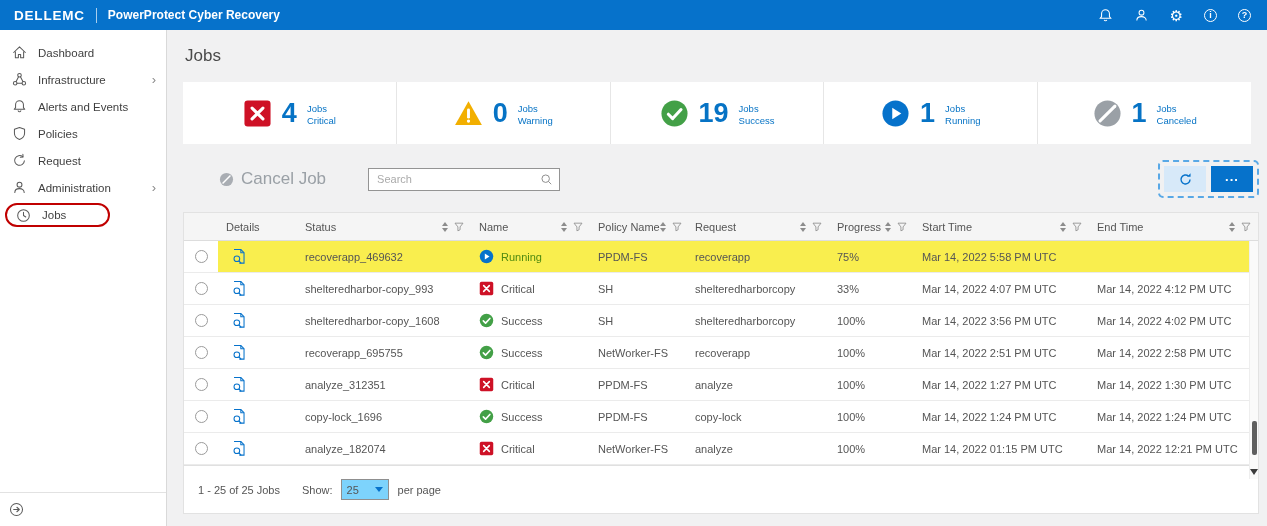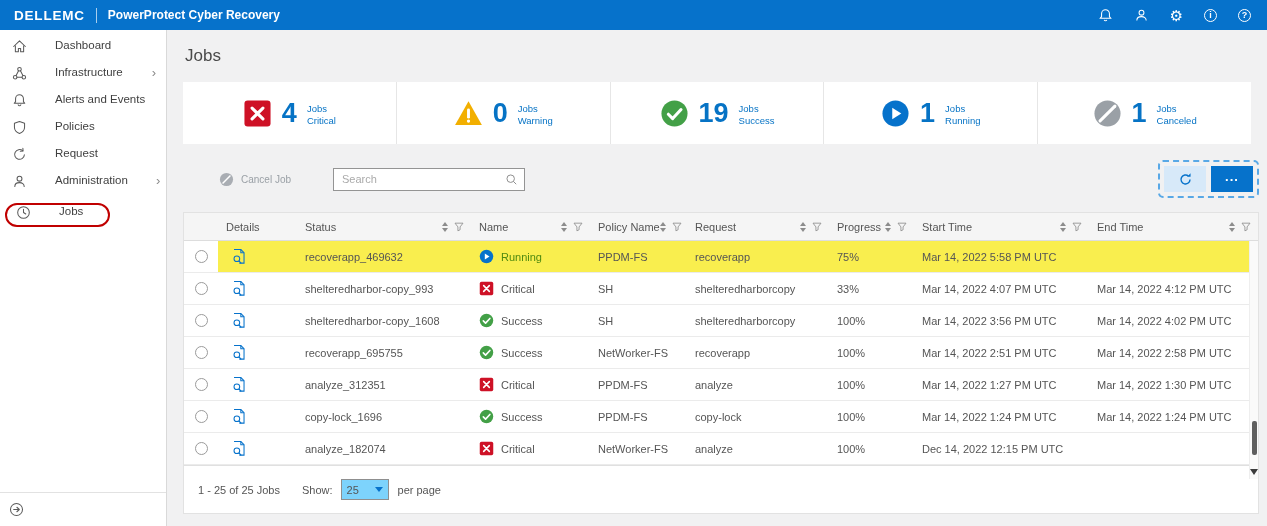--- a/index.html
+++ b/index.html
@@ -16,21 +16,21 @@
   .brand-divider{width:1px;height:15px;background:rgba(255,255,255,.65);margin:0 11px}
   .app-title{font-size:12px;font-weight:700}
   .top-icons{margin-left:auto;display:flex;gap:21px;align-items:center;padding-right:16px}
   .ti{display:flex;align-items:center;justify-content:center;cursor:pointer;color:#fff}
   .ti svg{width:15px;height:15px;display:block}
   .ti.gear{font-size:15px;line-height:1}
   .circ{width:13px;height:13px;border:1px solid #fff;border-radius:50%;font-size:9px;font-weight:700;line-height:1}
 
   
   .sidebar{grid-row:2;background:#fff;border-right:1px solid #d9d9d9;position:relative;padding-top:9px}
-  .nav-item{display:flex;align-items:flex-start;gap:28px;height:27px;padding:0 10px 0 12px;font-size:11.5px;color:#3f3f3f;cursor:pointer}
+  .nav-item{display:flex;align-items:center;gap:11px;height:27px;padding:0 10px 0 12px;font-size:11.5px;color:#3f3f3f;cursor:pointer}
   .nav-ic{width:15px;height:15px;display:flex;flex:none}
   .nav-ic svg{width:15px;height:15px}
   .line-ic svg path,.line-ic svg circle{fill:none;stroke:#5a5a5a;stroke-width:1.1;stroke-linecap:round;stroke-linejoin:round}
   .chev{margin-left:auto;color:#8a8a8a;font-size:13px;line-height:1}
   .nav-item.annotated{height:24px;margin:2px 56px 1px 5px;padding:0 8px 0 9px;border:2px solid #c00000;border-radius:13px}
   .sidebar-footer{position:absolute;left:0;right:0;bottom:0;height:34px;border-top:1px solid #e2e2e2;display:flex;align-items:center;padding-left:9px}
   .sidebar-footer .nav-ic{cursor:pointer}
 
   
   .main{grid-row:2;grid-column:2;padding:10px 8px 0 16px;overflow:hidden}
@@ -39,21 +39,21 @@
   
   .cards{display:flex;background:#fff;height:62px;margin-right:8px}
   .card{flex:1;display:flex;align-items:center;justify-content:center;gap:10px;border-right:1px solid #e6e6e6;cursor:pointer}
   .card:last-child{border-right:none}
   .card-ic svg{width:29px;height:29px;display:block}
   .card-count{font-size:27px;font-weight:600;color:#0673c5;line-height:1}
   .card-label{display:flex;flex-direction:column;font-size:9.5px;color:#0673c5;line-height:1.2;margin-top:3px}
 
   
   .toolbar{display:flex;align-items:center;margin-top:17px;height:36px}
-  .cancel-job{display:flex;align-items:center;gap:7px;background:none;border:none;color:#9aa0a6;font-size:10px;font-family:inherit;margin-left:30px;cursor:default}
+  .cancel-job{display:flex;align-items:center;gap:7px;background:none;border:none;color:#9aa0a6;font-size:17px;font-family:inherit;margin-left:30px;cursor:default}
   .cancel-job svg{width:15px;height:15px}
   .search-box{display:flex;align-items:center;width:192px;height:23px;border:1px solid #949494;background:#fff;margin-left:36px;padding:0 6px}
   .search-box input{flex:1;border:none;outline:none;font-size:11px;font-family:inherit;color:#666;background:transparent;min-width:0}
   .search-box input::placeholder{color:#aaa}
   .search-box svg{width:13px;height:13px;flex:none}
   .table-actions{margin-left:auto;display:flex;gap:5px;border:2px dashed #58a8e6;border-radius:5px;padding:4px}
   .btn-refresh{width:42px;height:26px;background:#d7e9f9;border:none;display:flex;align-items:center;justify-content:center;cursor:pointer}
   .btn-refresh svg{width:15px;height:15px}
   .btn-more{width:42px;height:26px;background:var(--blue);border:none;color:#fff;font-size:13px;font-weight:700;letter-spacing:1px;cursor:pointer;font-family:inherit;line-height:1;padding-bottom:6px}
 
@@ -603,21 +603,22 @@
                 <svg viewBox="0 0 16 16">
                   <rect x="0.8" y="0.8" width="14.4" height="14.4" rx="1.8" fill="#ce1126"></rect>
                   <path d="M5 5l6 6M11 5l-6 6" stroke="#fff" stroke-width="1.7" stroke-linecap="round"></path>
                 </svg>
               </span>
               <span class="st-txt critical">Critical</span>
             </div>
             <div class="cell">NetWorker-FS</div>
             <div class="cell">analyze</div>
             <div class="cell">100%</div>
-            <div class="cell">Dec 14, 2022 12:15 PM UTC</div>
+            <div class="cell">Mar 14, 2022 01:15 PM UTC</div>
+            <div class="cell">Mar 14, 2022 12:21 PM UTC</div>
           </div>
         </div>
       <div class="t-scroll">
         <i class="t-thumb"></i>
         <i class="t-arrow"></i>
       </div>
       <div class="t-foot">
         <span class="range">1 - 25 of 25 Jobs</span>
         <span class="show-label">Show:</span>
         <div class="page-size">

